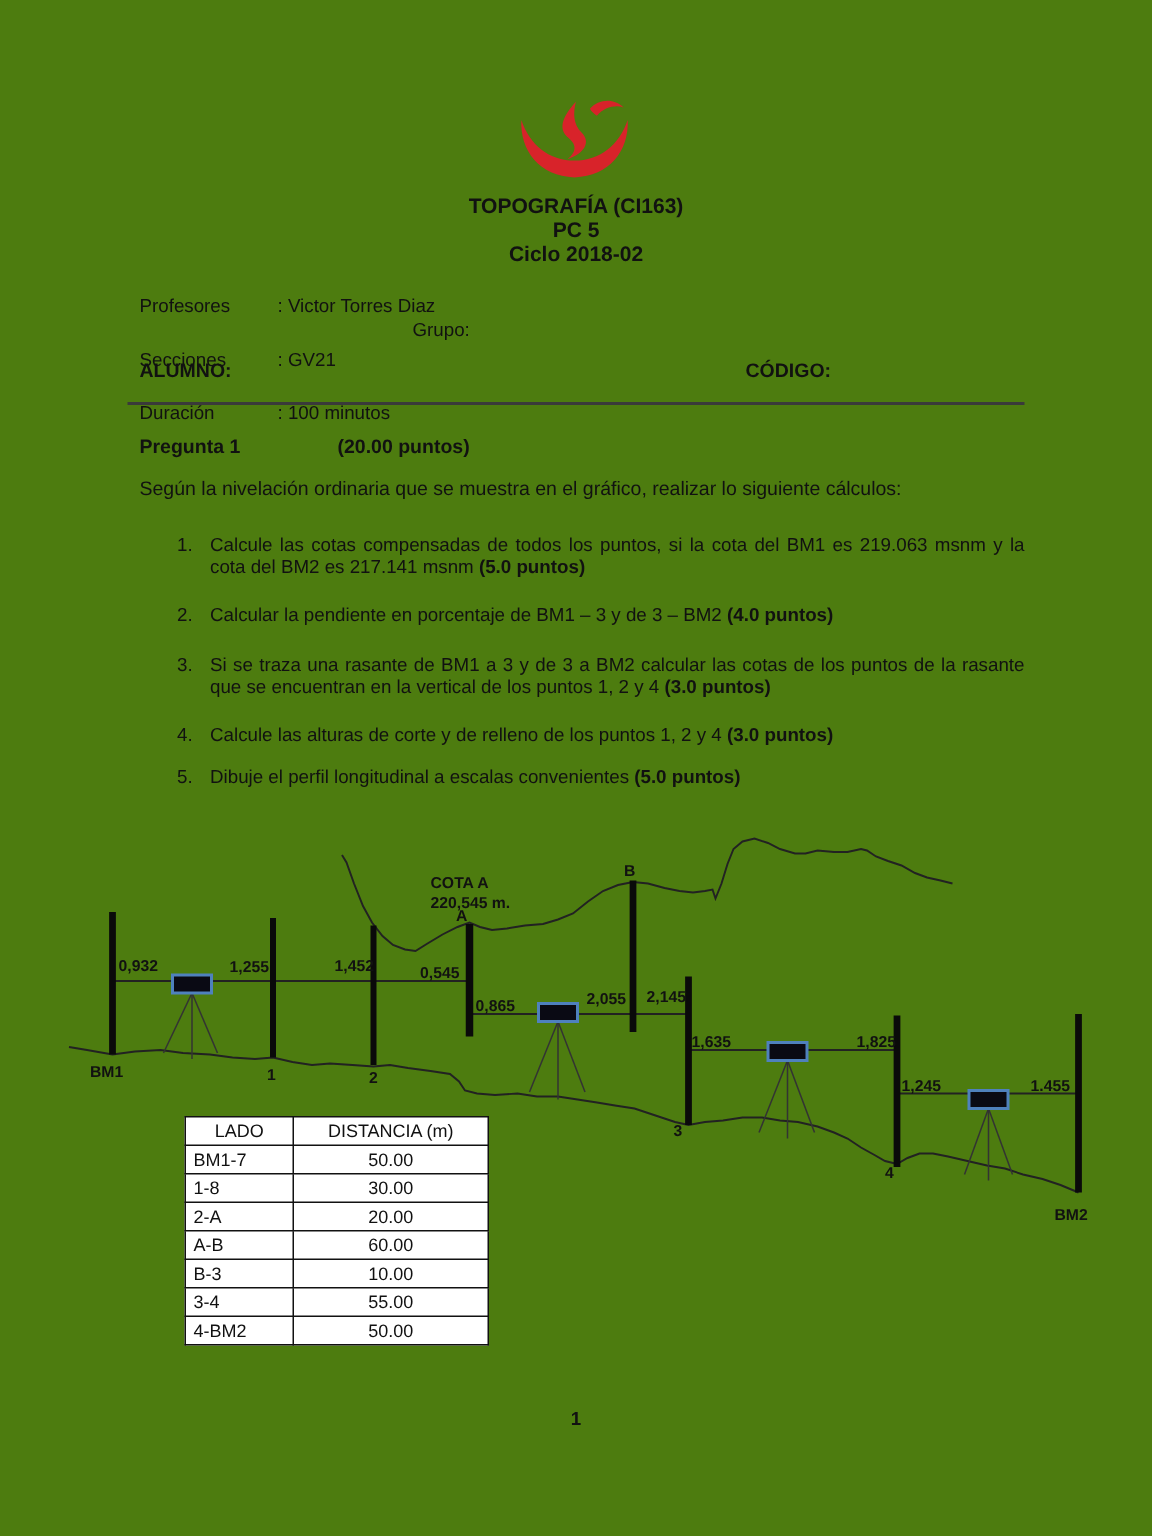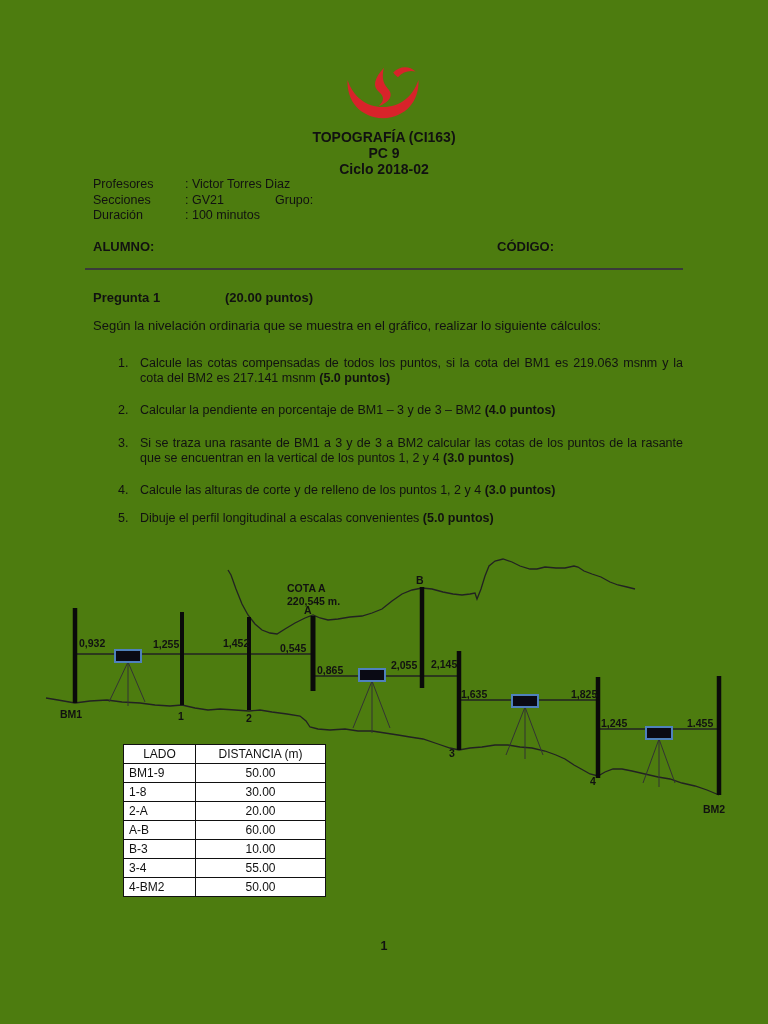--- a/index.html
+++ b/index.html
@@ -7,21 +7,21 @@
   .page {
     position:relative; width:768px; height:1024px; background:#4d7c0f;
     font-family:"Liberation Sans", sans-serif; color:#111; overflow:hidden;
   }
   .abs { position:absolute; }
   .logo { left:341px; top:62px; width:84px; height:64px; }
   .title-block { left:0; top:129px; width:768px; text-align:center;
     font-weight:bold; font-size:14px; line-height:16px; }
   .info-block { left:93px; top:177px; font-size:12.5px; line-height:15.6px; width:420px; }
   .info-row { position:relative; }
-  .info-label { display:inline-block; width:92px; }
+  .info-label { display:inline-block; width:92px;margin-top:20px; }
   .info-extra { position:absolute; left:182px; top:0; }
   .alumno-row { left:0; top:239px; width:768px; font-weight:bold; font-size:13px; }
   .alumno { position:absolute; left:93px; }
   .codigo { position:absolute; left:497px; }
   .rule { left:85px; top:268px; width:598px; border-top:2px solid #3a3a3a; }
   .pregunta-row { left:0; top:290px; width:768px; font-weight:bold; font-size:13px; }
   .pregunta-title { position:absolute; left:93px; }
   .pregunta-points { position:absolute; left:225px; }
   .intro { left:93px; top:318px; width:592px; font-size:13px; }
   .item { left:118px; width:565px; display:flex; font-size:12.5px; line-height:14.6px; }
@@ -43,21 +43,21 @@
 <div class="page">
 
   <svg class="abs logo" viewBox="0 0 90 66" aria-hidden="true">
     <path d="M7,18 C6,40 20,58 45,59 C70,58 84,40 83,18 C77,36 63,47 45,47 C27,47 13,36 7,18 Z" fill="#D8232A"></path>
     <path d="M46,5 C36,16 33,25 41,31 C47,36 46,41 40,46 C52,42 57,34 50,27 C44,21 44,13 46,5 Z" fill="#D8232A"></path>
     <path d="M56,10 C62,3 73,2 80,9 C74,7 66,9 61,15 C59,13.5 57,12 56,10 Z" fill="#D8232A"></path>
   </svg>
 
   <div class="abs title-block">
     <div>TOPOGRAFÍA (CI163)</div>
-    <div>PC 9</div>
+    <div>PC 5</div>
     <div>Ciclo 2018-02</div>
   </div>
 
   <div class="abs info-block">
     <div class="info-row">
       <span class="info-label">Profesores</span><span>: Victor Torres Diaz</span>
     </div>
     <div class="info-row">
       <span class="info-label">Secciones</span><span>: GV21</span>
       <span class="info-extra">Grupo:</span>
@@ -176,21 +176,21 @@
 
   <table class="abs survey-table">
     <thead>
       <tr>
         <th>LADO</th>
         <th>DISTANCIA (m)</th>
       </tr>
     </thead>
     <tbody>
       <tr>
-          <td class="c1">BM1-9</td>
+          <td class="c1">BM1-7</td>
           <td class="c2">50.00</td>
         </tr>
       <tr>
           <td class="c1">1-8</td>
           <td class="c2">30.00</td>
         </tr>
       <tr>
           <td class="c1">2-A</td>
           <td class="c2">20.00</td>
         </tr>

